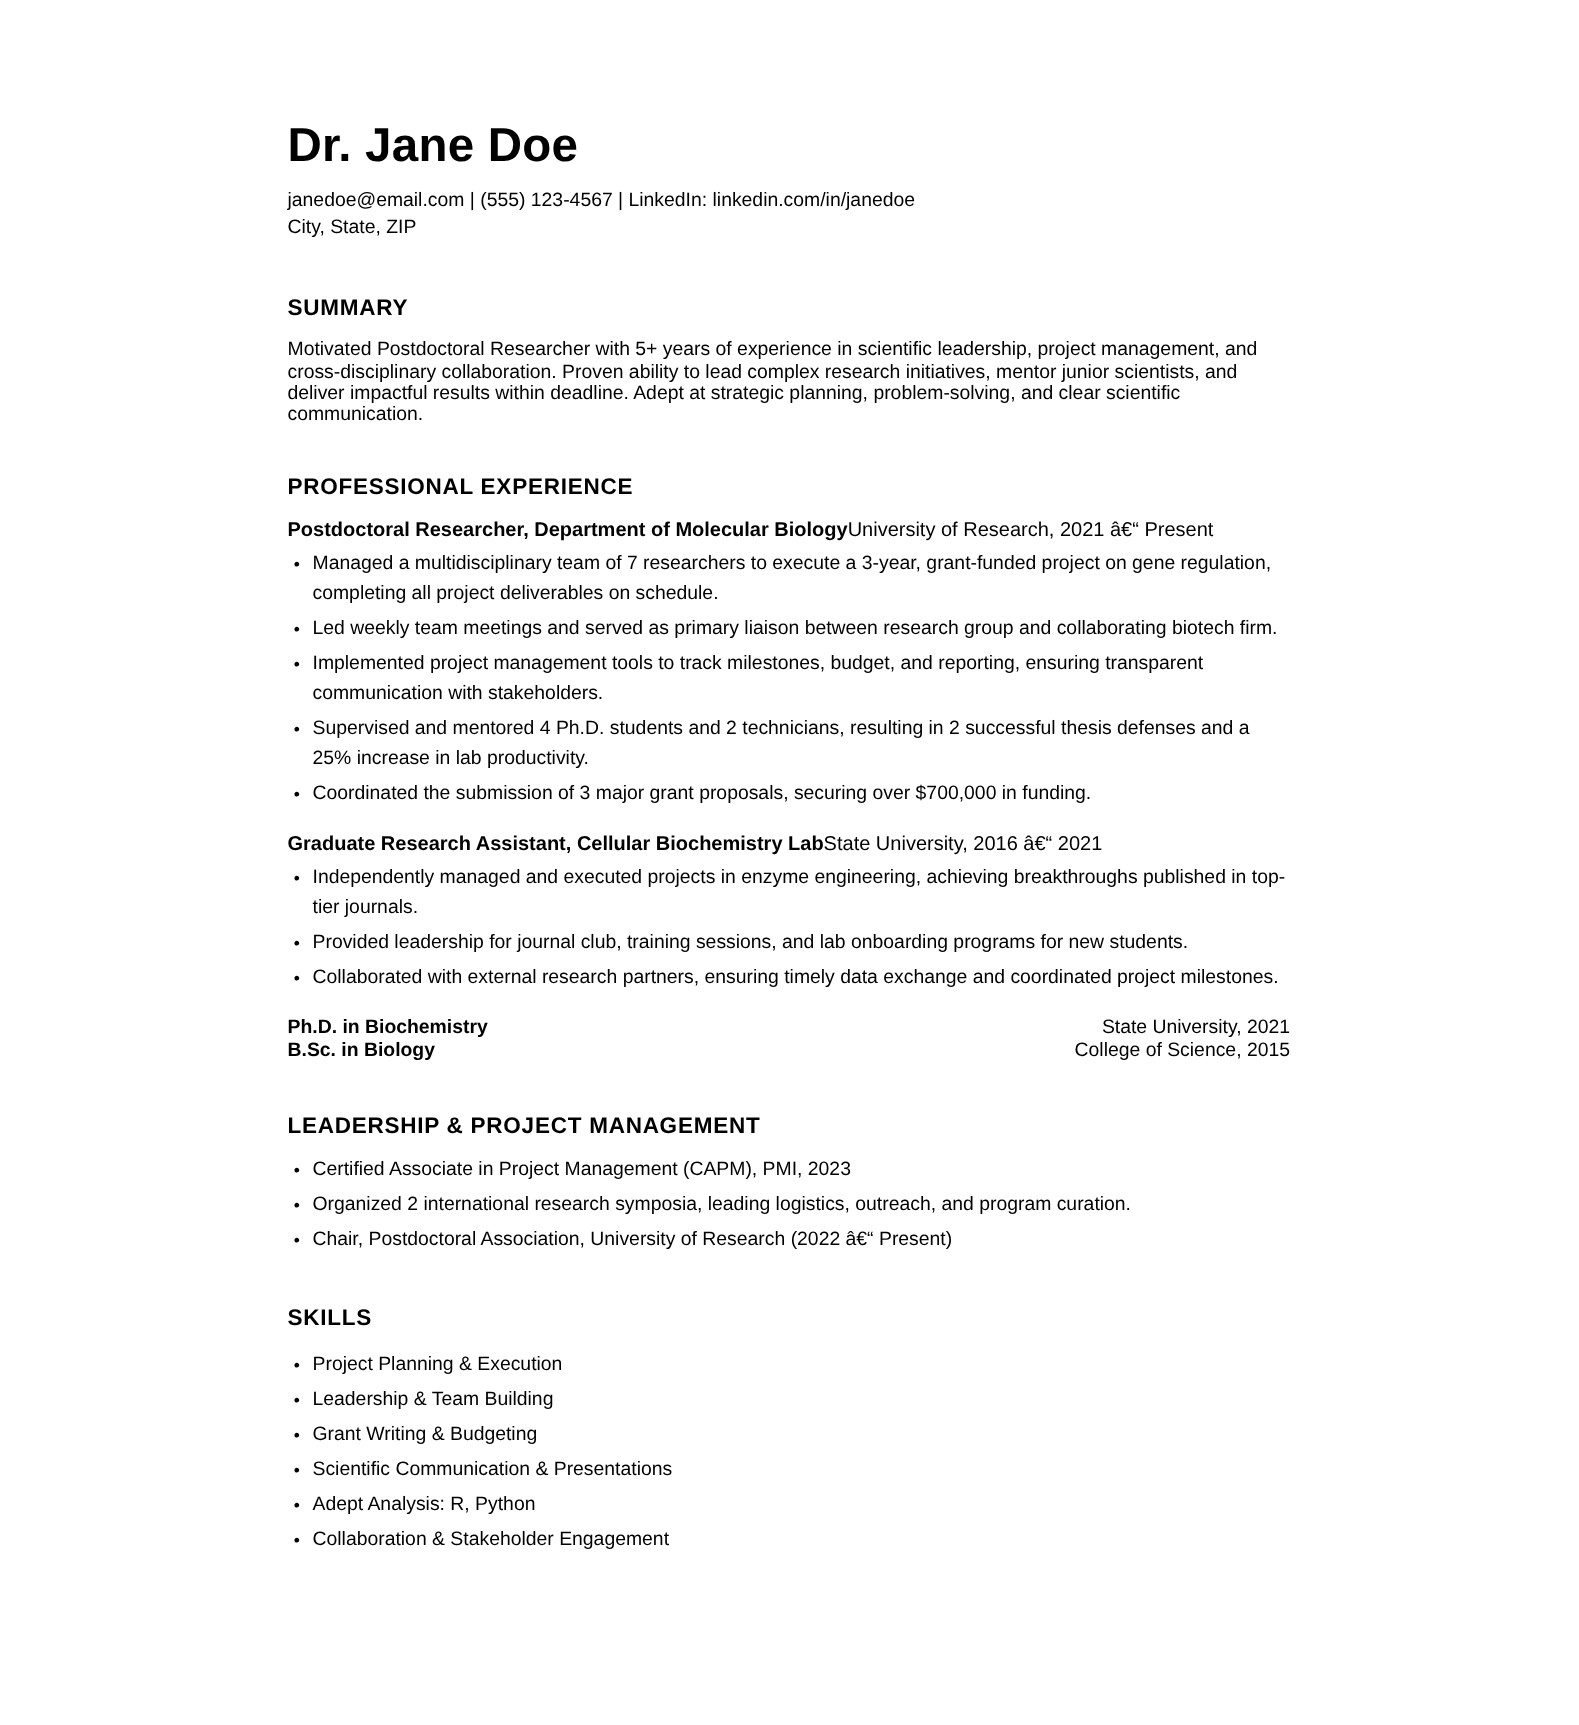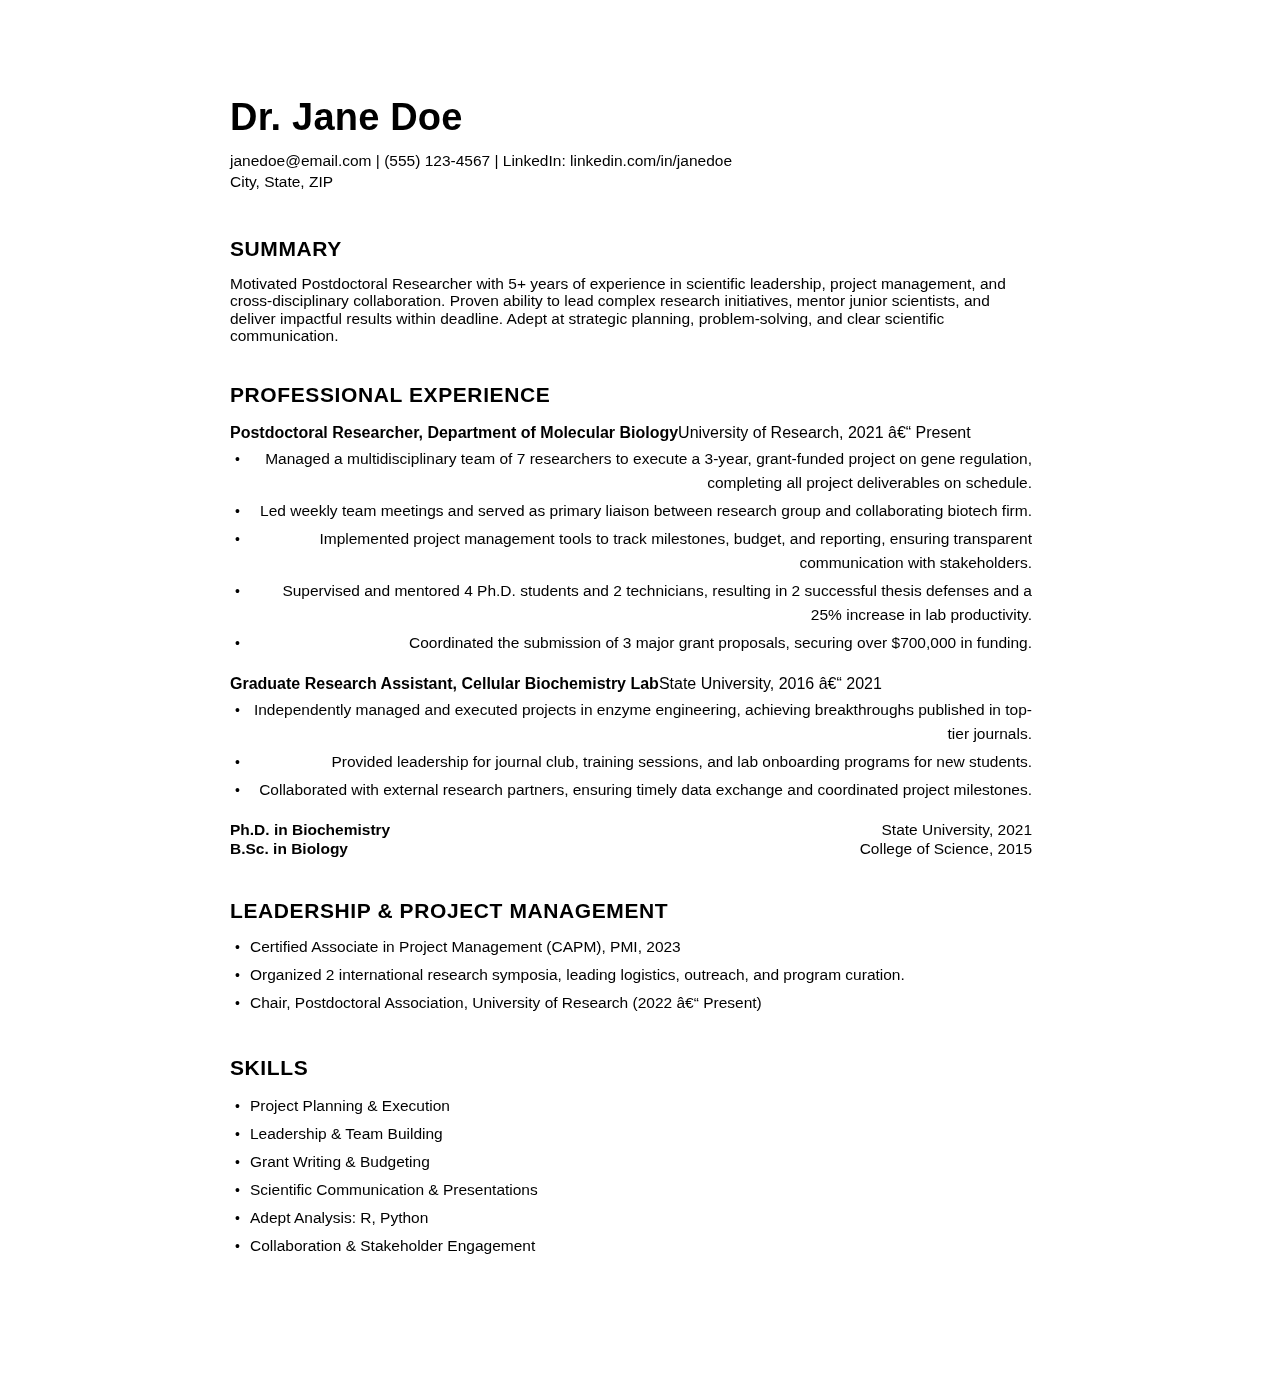--- a/index.html
+++ b/index.html
@@ -41,21 +41,21 @@
     line-height: 21px;
     margin: 0;
     padding-top: 11px;
   }
   .contact-line.second {
     padding-top: 0;
   }
 
   
   .section-heading {
-    font-size: 21px;
+    font-size: 18px;
     font-weight: bold;
     letter-spacing: 0.6px;
     margin: 0;
     line-height: 1.2;
   }
   .sec-summary   { padding-top: 44px; }
   .sec-exp       { padding-top: 38px; }
   .sec-edu       { padding-top: 40px; }
   .sec-lead      { padding-top: 40px; }
   .sec-skills    { padding-top: 38px; }
@@ -103,21 +103,20 @@
   ul.bullets li::before {
     content: "\2022";
     position: absolute;
     left: 5px;
     top: 0;
     font-size: 14px;
     line-height: 24px;
   }
   ul.bullets.exp {
     padding-top: 4px;
-    text-align: right;
   }
   ul.bullets.exp li {
     padding-bottom: 4px;
   }
 
   
   ul.bullets.lead {
     padding-top: 10px;
   }
   ul.bullets.lead li {

